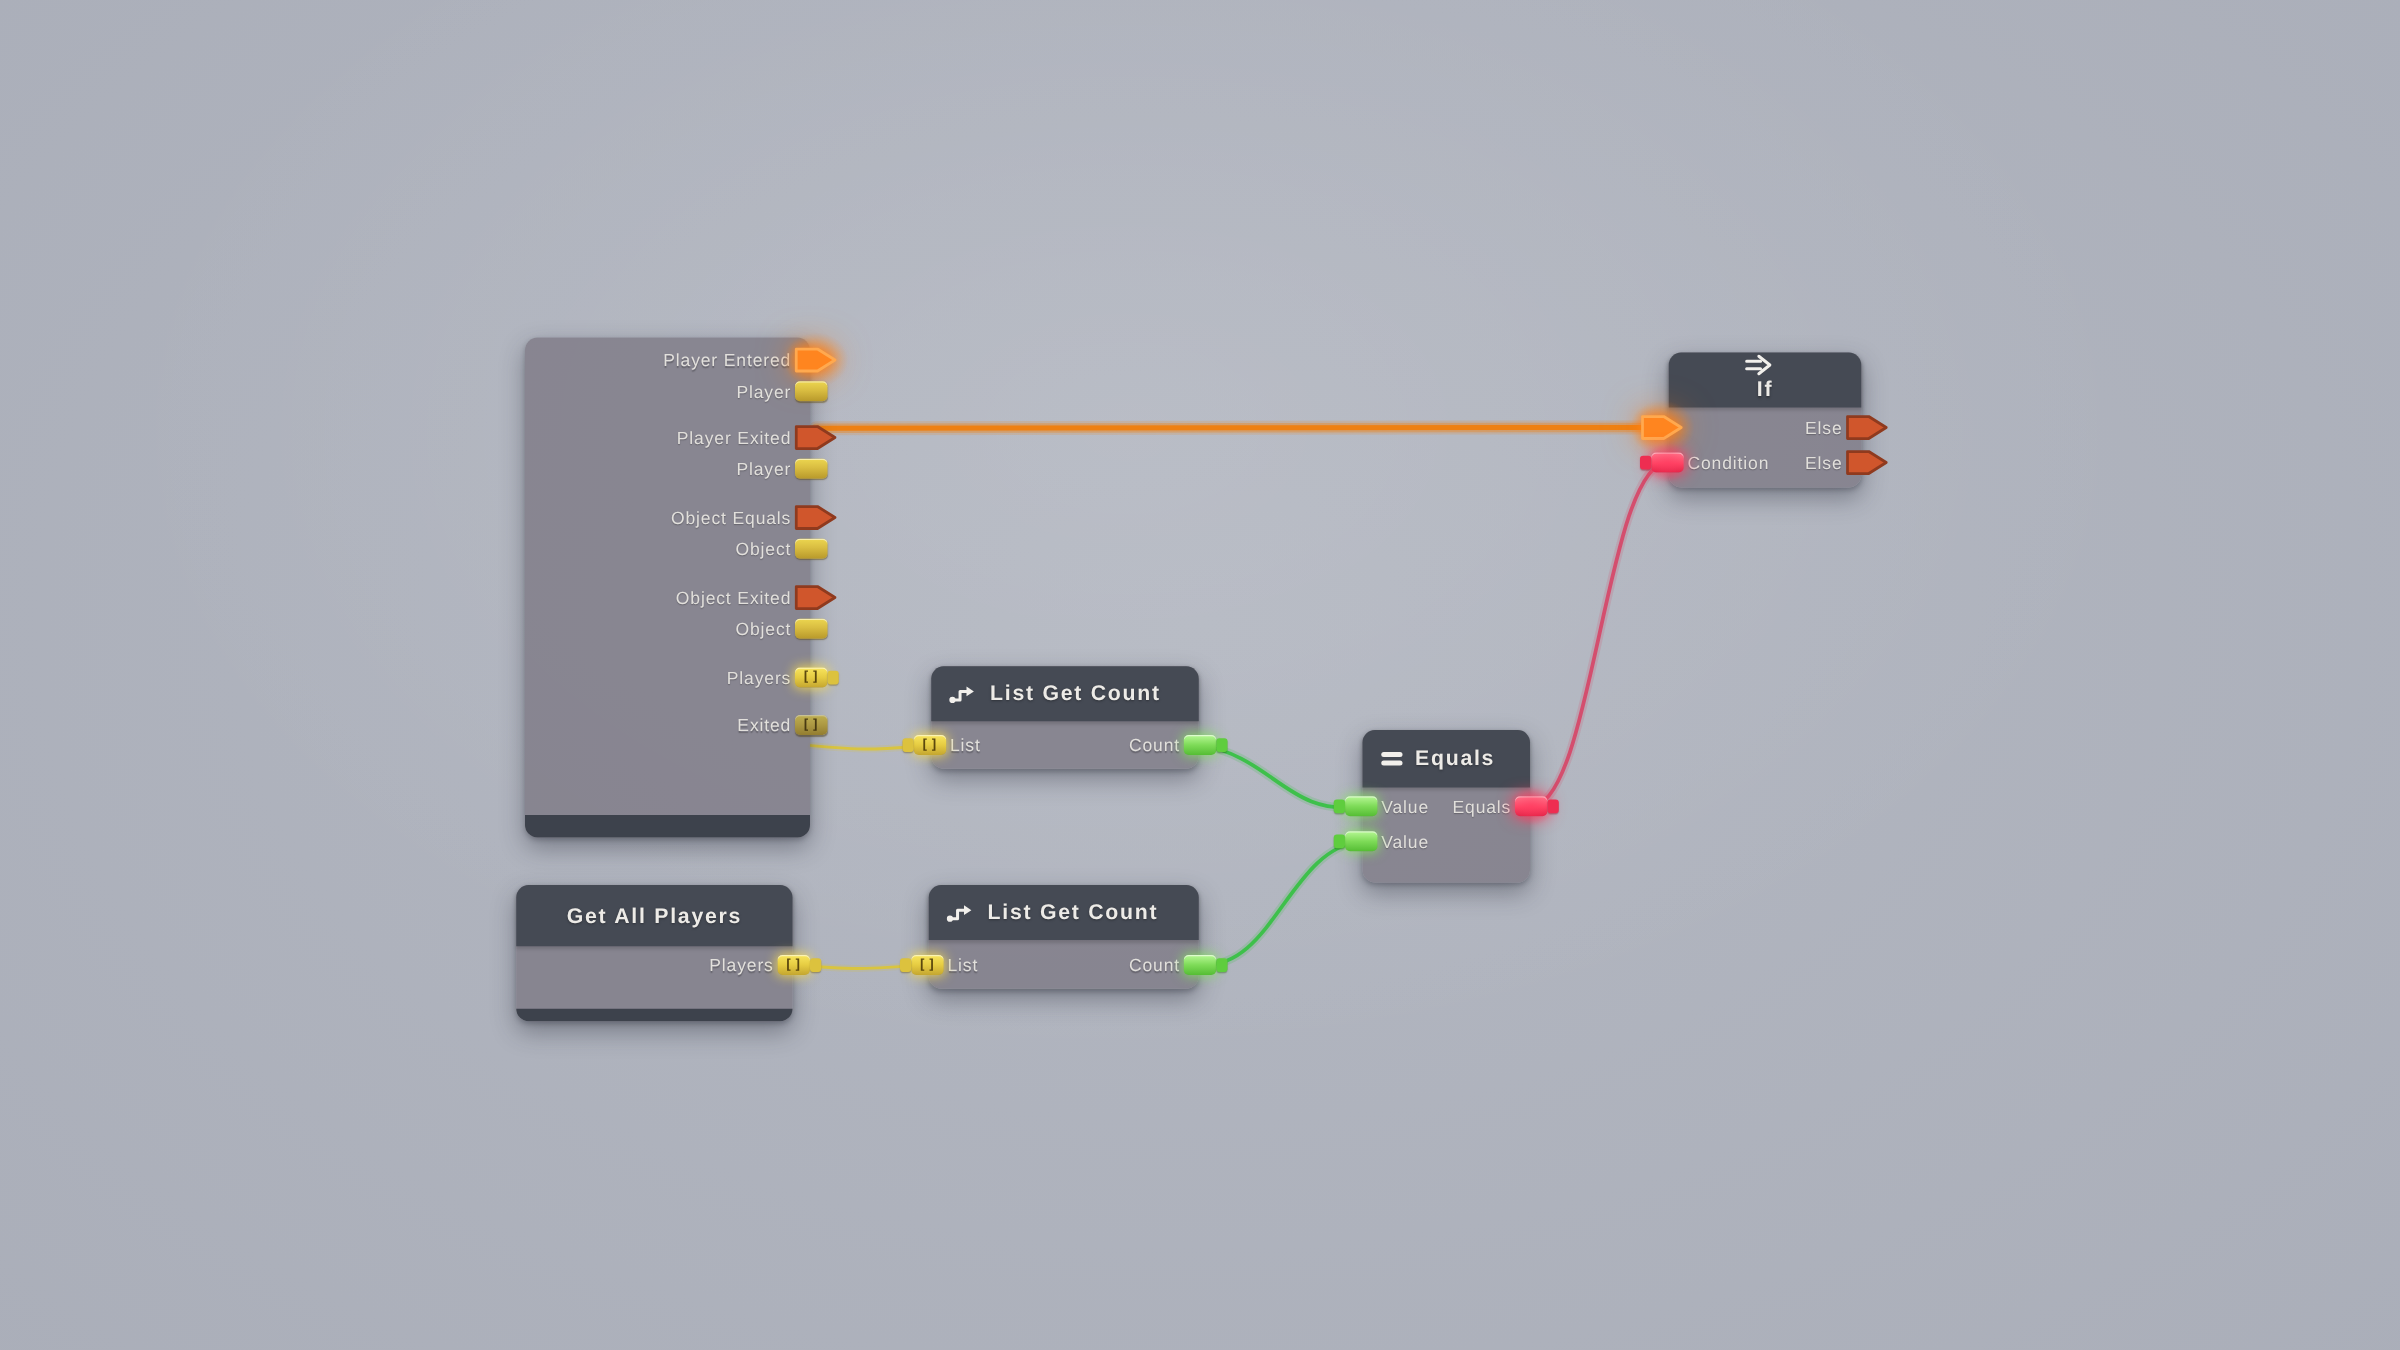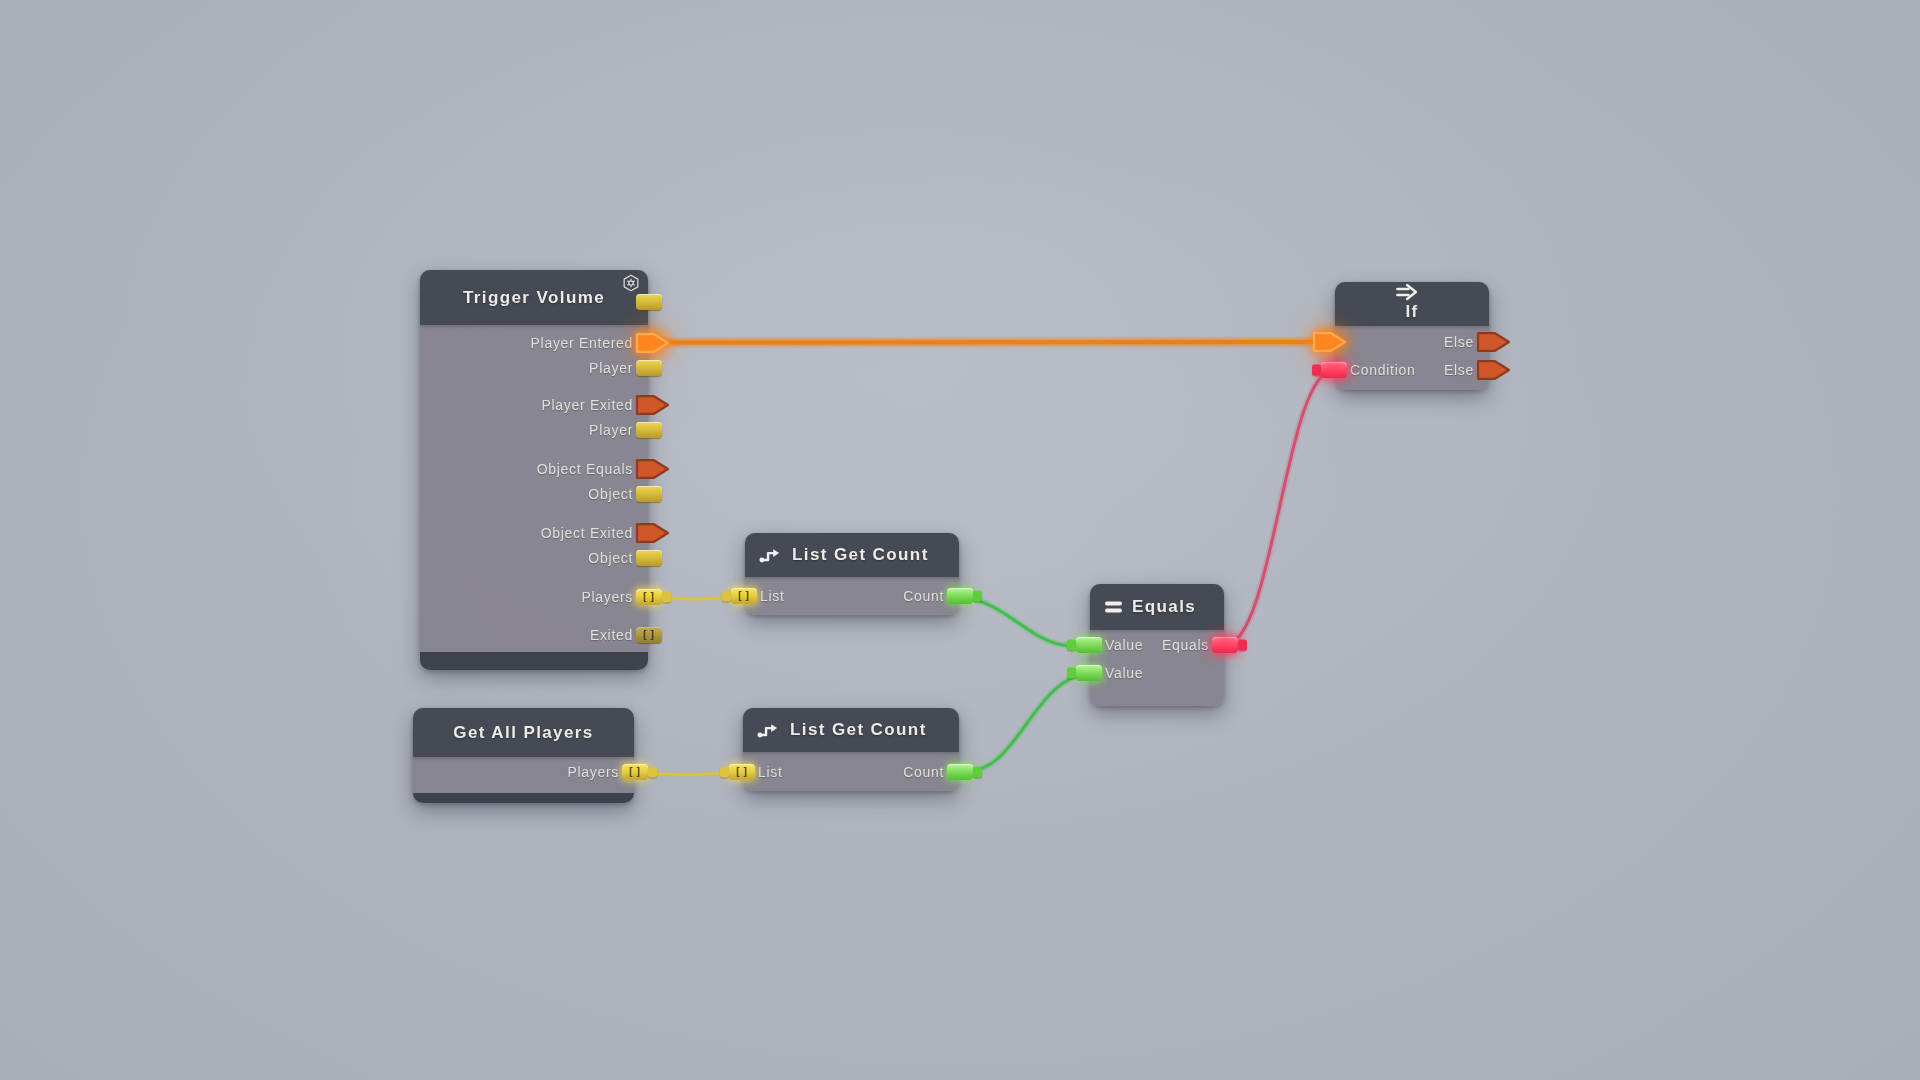--- a/index.html
+++ b/index.html
@@ -160,31 +160,20 @@
         <path d="M960 771.5 C1018.05 777.5,1030.95 679,1089 673" fill="none" stroke="#3ec04b" stroke-width="6.8999999999999995" stroke-opacity="0.2" stroke-linecap="round"></path>
         <path d="M960 771.5 C1018.05 777.5,1030.95 679,1089 673" fill="none" stroke="#3ec04b" stroke-width="3" stroke-opacity="1" stroke-linecap="round"></path>
       </g>
       <g>
         <path d="M1225 645 C1274.05 645,1284.95 370,1334 370" fill="none" stroke="#d44e6e" stroke-width="6.8999999999999995" stroke-opacity="0.2" stroke-linecap="round"></path>
         <path d="M1225 645 C1274.05 645,1284.95 370,1334 370" fill="none" stroke="#d44e6e" stroke-width="3" stroke-opacity="1" stroke-linecap="round"></path>
       </g>
     </svg>
   <div id="nodes">
       <div class="node" style="left: 420px; top: 270px; width: 228px; height: 400px;">
-        <div class="node-header" style="height: 55px;">
-          <span class="node-title title-center">Trigger Volume</span>
-          <span class="node-icon corner-icon">
-            <svg width="20" height="20" viewBox="0 0 24 24" fill="none" stroke="#e9e7e3" stroke-width="1.5">
-              <path d="M12 2.7 20.2 7.4 V16.6 L12 21.3 3.8 16.6 V7.4 Z" stroke-linejoin="round"></path>
-              <circle cx="12" cy="12" r="2.6"></circle>
-              <path d="M12 6.9v2.2M12 14.9v2.2M7.6 9.45l1.9 1.1M14.5 13.45l1.9 1.1M7.6 14.55l1.9-1.1M14.5 10.55l1.9-1.1"></path>
-            </svg>
-          </span>
-          <div class="pin pin-out pin-yellow" style="top: 32px;"></div>
-        </div>
         <div class="node-row" style="height: 25px; margin-top: 5px;">
           <span class="row-label lbl-out">Player Entered</span>
           <span class="exec-pin exec-out hot"><svg width="36" height="22" viewBox="0 0 36 22">
               <path d="M2 2.2 H19 L33 11 19 19.8 H2 Z" fill="var(--exec-hot)" stroke="#ffa94f" stroke-width="2.2" stroke-linejoin="round"></path>
             </svg><span class="halo halo-orange"></span></span>
         </div>
         <div class="node-row" style="height: 25px;">
           <span class="row-label lbl-out">Player</span>
           <div class="pin pin-out pin-yellow"></div>
         </div>
@@ -298,21 +287,21 @@
           <div class="pin pin-in pin-pink connected lit">
             <span class="halo halo-pink"></span>
           </div>
           <span class="row-label lbl-in">Condition</span>
           <span class="row-label lbl-out">Else</span>
           <span class="exec-pin exec-out"><svg width="36" height="22" viewBox="0 0 36 22">
               <path d="M2 2.2 H19 L33 11 19 19.8 H2 Z" fill="var(--exec-orange)" stroke="#8f3a1e" stroke-width="2.2" stroke-linejoin="round"></path>
             </svg></span>
         </div>
       </div>
-      <div class="node" style="left: 413px; top: 708px; width: 221px; height: 95px;">
+      <div class="node" style="left: 413px; top: 708px; width: 221px; height: 109px;">
         <div class="node-header" style="height: 49px;">
           <span class="node-title title-center">Get All Players</span>
         </div>
         <div class="node-row" style="height: 30px;">
           <span class="row-label lbl-out">Players</span>
           <div class="pin pin-out pin-yellow connected lit">
             <span class="brackets">[]</span>
           </div>
         </div>
         <div class="node-footer" style="height: 10px;"></div>

